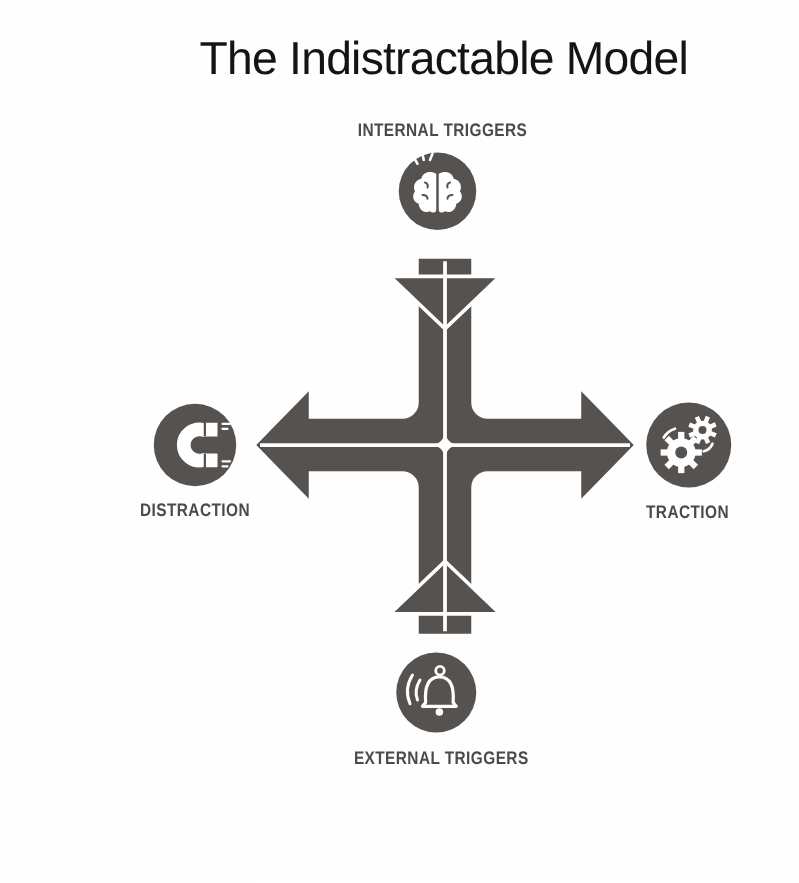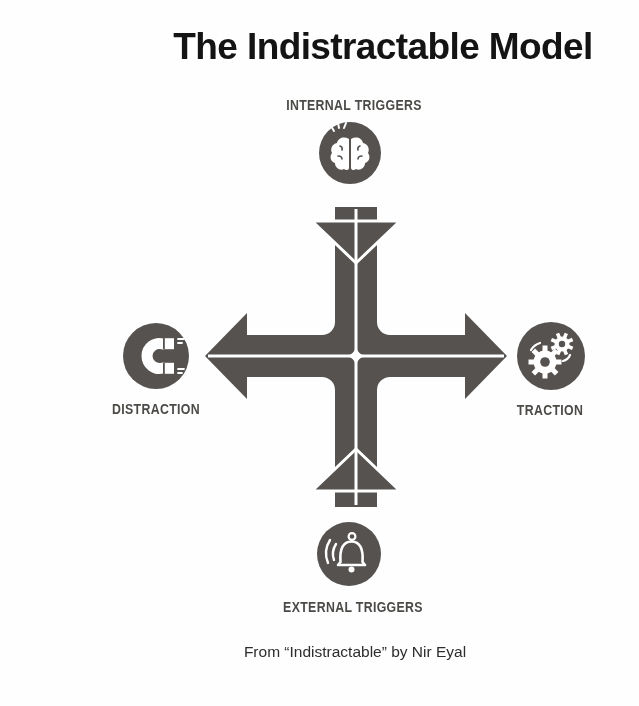--- a/index.html
+++ b/index.html
@@ -18,25 +18,24 @@
     width:639px;height:706px;
     background:var(--c-bg);
     overflow:hidden;
     font-family:"Liberation Sans", sans-serif;
   }
   .title{
     position:absolute;
     left:355px;top:26px;
     transform:translateX(-50%);
     font-size:37px;
-    font-weight:700;
+    font-weight:400;
     letter-spacing:-0.6px;
     color:var(--c-title);
     white-space:nowrap;
-    margin-left:28px;
   }
   .lbl{
     position:absolute;
     transform:translateX(-50%) scaleX(.85);
     font-size:14.5px;
     font-weight:700;
     letter-spacing:.4px;
     color:var(--c-label);
     white-space:nowrap;
   }
@@ -151,14 +150,13 @@
       <path class="glyph-stroke" stroke-width="2.4" d="M336,544 Q331,552 334,560"></path>
       <path class="glyph-stroke" stroke-width="2.4" d="M330,540 Q323,551 328,563"></path>
     </g>
   </svg>
 
   <div class="lbl lbl-top">INTERNAL TRIGGERS</div>
   <div class="lbl lbl-left">DISTRACTION</div>
   <div class="lbl lbl-right">TRACTION</div>
   <div class="lbl lbl-bottom">EXTERNAL TRIGGERS</div>
 
-  <div class="caption">From “Indistractable” by Nir Eyal</div>
 </div>
 
 </body></html>

